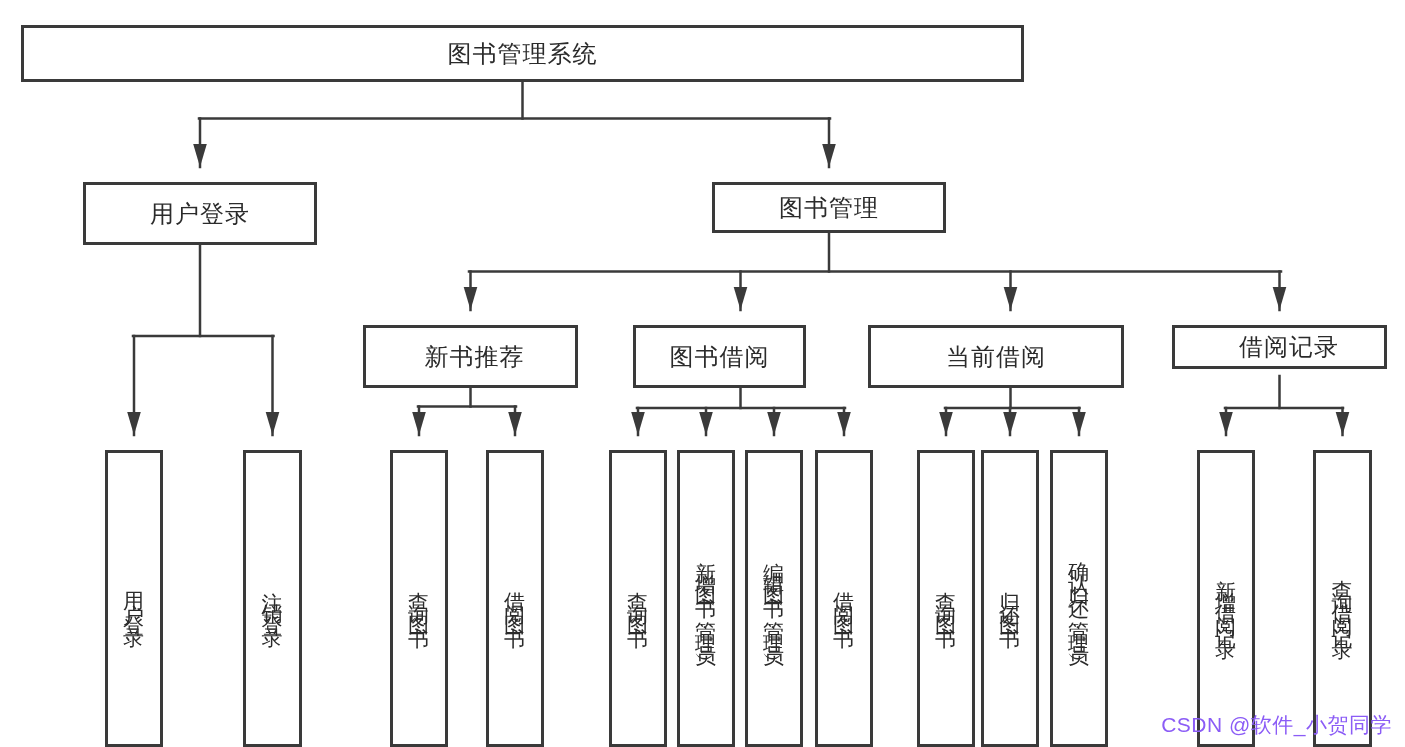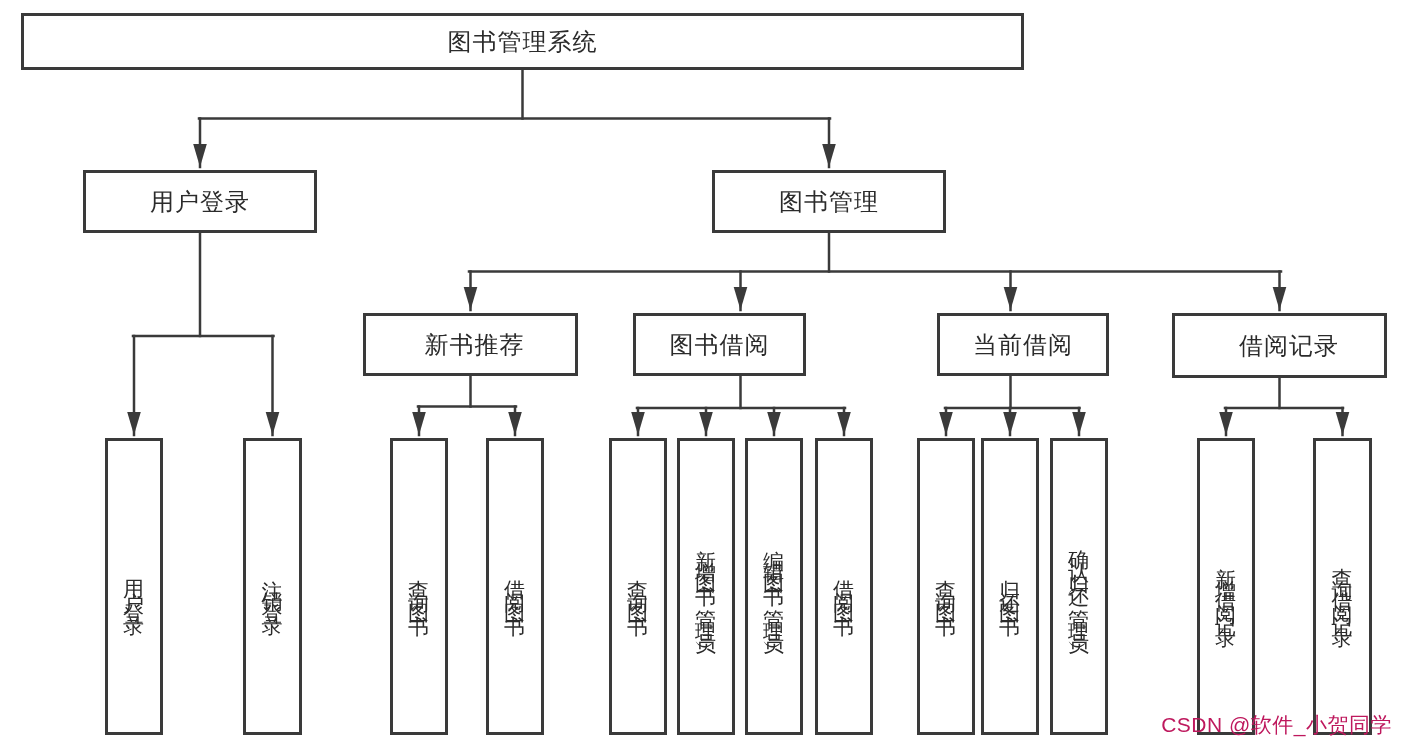--- a/index.html
+++ b/index.html
@@ -12,37 +12,38 @@
   }
   #connectors{position:absolute;left:0;top:0;z-index:1;}
   .box{
     position:absolute;
     box-sizing:border-box;
     border:3px solid #3a3a3a;
     background:#ffffff;
     display:flex;align-items:center;justify-content:center;
     color:#2b2b2b;
     z-index:2;
+    margin-top:12px;
   }
   .hbox{font-size:24px;letter-spacing:1px;}
   .leaf{z-index:2;}
   .vtext{
     writing-mode:vertical-lr;
     text-orientation:mixed;
     font-size:21px;
     letter-spacing:12px;
     line-height:1;
     white-space:nowrap;
     color:#2b2b2b;
   }
   #watermark{
     position:absolute;
     right:13px;top:711px;
     font-size:21px;
-    color:#be185d;
+    color:#8b5cf6;
     letter-spacing:0.5px;
     z-index:10;
     white-space:nowrap;
   }
 </style>
 </head>
 <body>
 
 <div id="canvas">
 
@@ -96,34 +97,34 @@
     </g>
   </svg>
 
   <div class="box hbox" style="left:21px;top:13px;width:1003px;height:57px;">
     <span>图书管理系统</span>
   </div>
 
   <div class="box hbox" style="left:83px;top:170px;width:234px;height:63px;">
     <span>用户登录</span>
   </div>
-  <div class="box hbox" style="left:712px;top:170px;width:234px;height:63px;">
+  <div class="box hbox" style="left:712px;top:170px;width:234px;height:51px;">
     <span>图书管理</span>
   </div>
 
   <div class="box hbox" style="left:363px;top:313px;width:215px;height:63px;padding-left:8px;">
     <span>新书推荐</span>
   </div>
   <div class="box hbox" style="left:633px;top:313px;width:173px;height:63px;">
     <span>图书借阅</span>
   </div>
-  <div class="box hbox" style="left:937px;top:313px;width:172px;height:63px;">
+  <div class="box hbox" style="left:868px;top:313px;width:256px;height:63px;">
     <span>当前借阅</span>
   </div>
-  <div class="box hbox" style="left:1172px;top:313px;width:215px;height:65px;padding-left:19px;">
+  <div class="box hbox" style="left:1172px;top:313px;width:215px;height:44px;padding-left:19px;">
     <span>借阅记录</span>
   </div>
 
   <div class="box leaf" style="left:105px;top:438px;width:58px;height:297px;">
     <span class="vtext">用户登录</span>
   </div>
   <div class="box leaf" style="left:243px;top:438px;width:59px;height:297px;">
     <span class="vtext">注销登录</span>
   </div>
 

